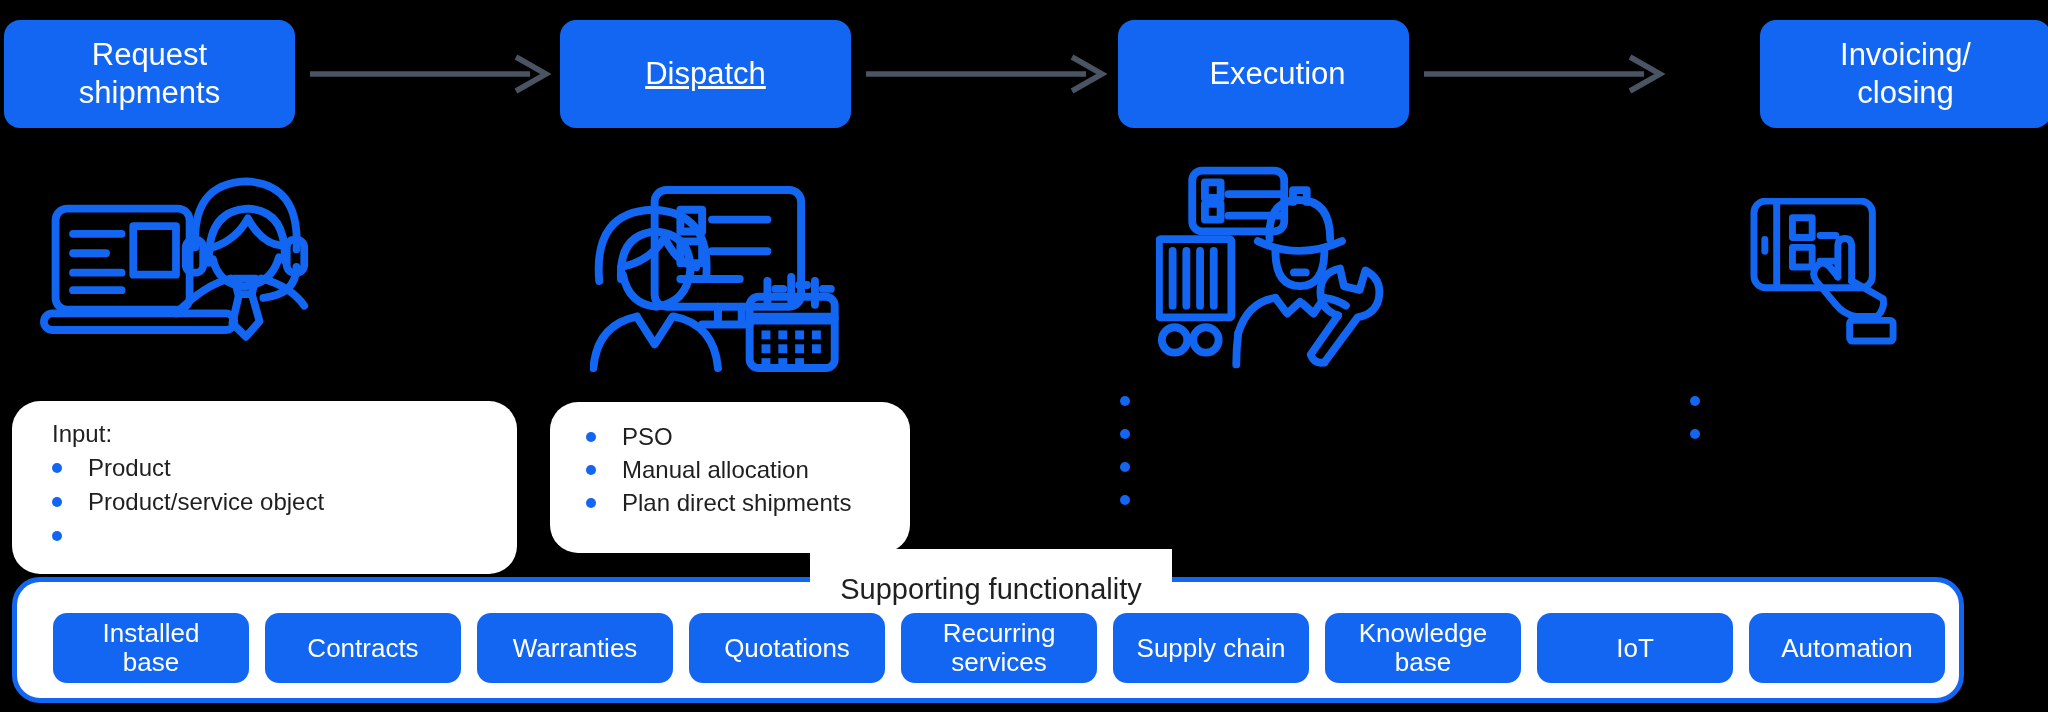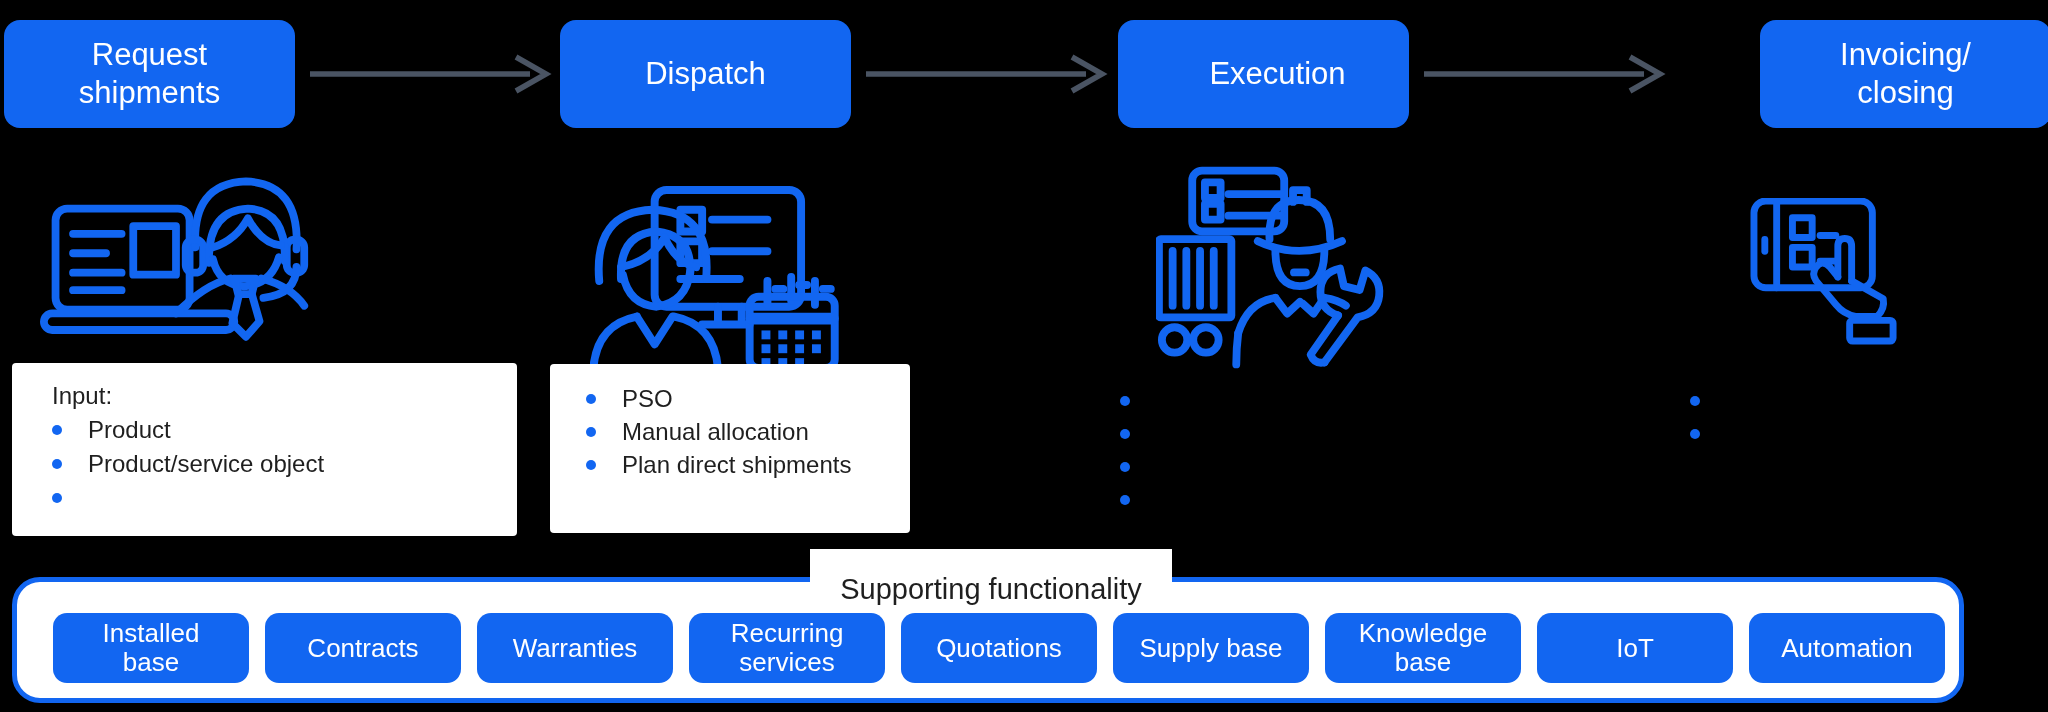--- a/index.html
+++ b/index.html
@@ -7,42 +7,42 @@
   body { font-family: "Liberation Sans", "DejaVu Sans", sans-serif; }
   .canvas { position: relative; width: 2048px; height: 712px; background: var(--background, #000); overflow: hidden; }
 
   
   .stage {
     position: absolute; top: 20px; width: 291px; height: 108px;
     background: var(--accent); color: #fff; border-radius: 16px;
     display: flex; align-items: center; justify-content: center;
     font-size: 31px; line-height: 38px; text-align: center; white-space: pre-line;
   }
-  .s1 { left: 4px; } .s2 { left: 560px; } .s3 { left: 1118px; padding-left: 28px; } .s4 { left: 1760px; }
+  .s1 { left: 4px; } .s2 { left: 560px; text-decoration: underline; } .s3 { left: 1118px; padding-left: 28px; } .s4 { left: 1760px; }
 
   
   .arrow { position: absolute; top: 52px; width: 246px; height: 44px; }
   .a1 { left: 306px; } .a2 { left: 862px; } .a3 { left: 1420px; }
   .arrow path { stroke: var(--arrow); stroke-width: 5.5; fill: none; }
 
   
   .lineicon { position: absolute; color: var(--accent); }
   .lineicon path, .lineicon rect, .lineicon circle { fill: none; stroke: currentColor; stroke-width: 8; stroke-linecap: round; stroke-linejoin: round; }
   .lineicon .fill { fill: currentColor; stroke: none; }
   .lineicon .thick { stroke-width: 12; }
   .i1 { left: 40px;  top: 164px; width: 272px; height: 196px; }
   .i2 { left: 590px; top: 184px; width: 250px; height: 188px; }
   .i3 { left: 1156px; top: 166px; width: 230px; height: 205px; }
   .i4 { left: 1750px; top: 198px; width: 150px; height: 148px; }
   .i4 path, .i4 rect { stroke-width: 7; }
 
   
-  .card { position: absolute; background: var(--panel_bg); border-radius: 4px; color: var(--text); }
+  .card { position: absolute; background: var(--panel_bg); border-radius: 28px; color: var(--text); margin-top: 38px; }
   .card1 { left: 12px; top: 363px; width: 505px; height: 173px; padding: 16px 20px 0 40px; }
-  .card2 { left: 550px; top: 364px; width: 360px; height: 169px; padding: 18px 16px 0 36px; }
+  .card2 { left: 550px; top: 364px; width: 360px; height: 151px; padding: 18px 16px 0 36px; }
   .card-heading { font-size: 24px; line-height: 34px; }
   ul.blist { list-style: none; }
   ul.blist li { display: flex; align-items: center; height: 34px; }
   .card2 ul.blist li, .floatlist li { height: 33px; }
   .dot { width: 10px; height: 10px; border-radius: 50%; background: var(--accent); margin-right: 26px; flex: 0 0 auto; }
   .btxt { font-size: 24px; color: var(--text); white-space: nowrap; }
 
   
   .floatlist { position: absolute; list-style: none; }
   .fl3 { left: 1120px; top: 384px; }
@@ -236,24 +236,24 @@
       </li>
   </ul>
 
   <div class="panel-label">Supporting functionality</div>
   <div class="panel">
     <div class="chips">
       <div class="chip">Installed
 base</div>
       <div class="chip">Contracts</div>
       <div class="chip">Warranties</div>
+      <div class="chip">Quotations</div>
       <div class="chip">Recurring
 services</div>
-      <div class="chip">Quotations</div>
-      <div class="chip">Supply base</div>
+      <div class="chip">Supply chain</div>
       <div class="chip">Knowledge
 base</div>
       <div class="chip">IoT</div>
       <div class="chip">Automation</div>
     </div>
   </div>
 
 </div>
 
 </body></html>

